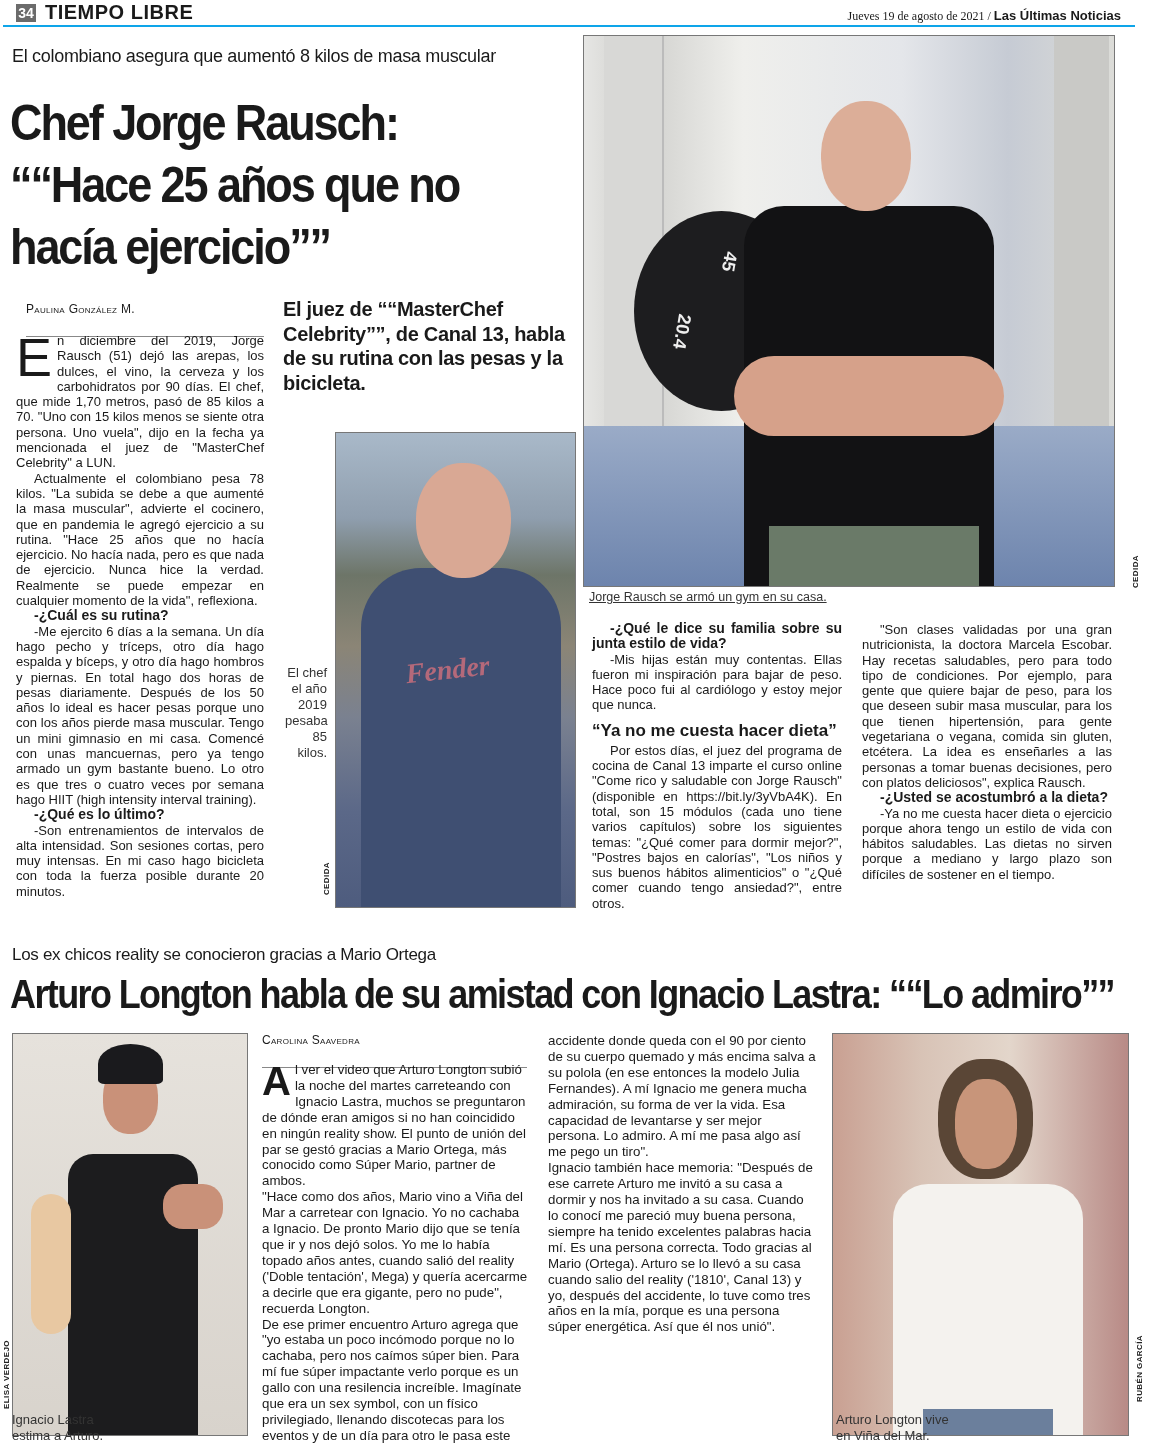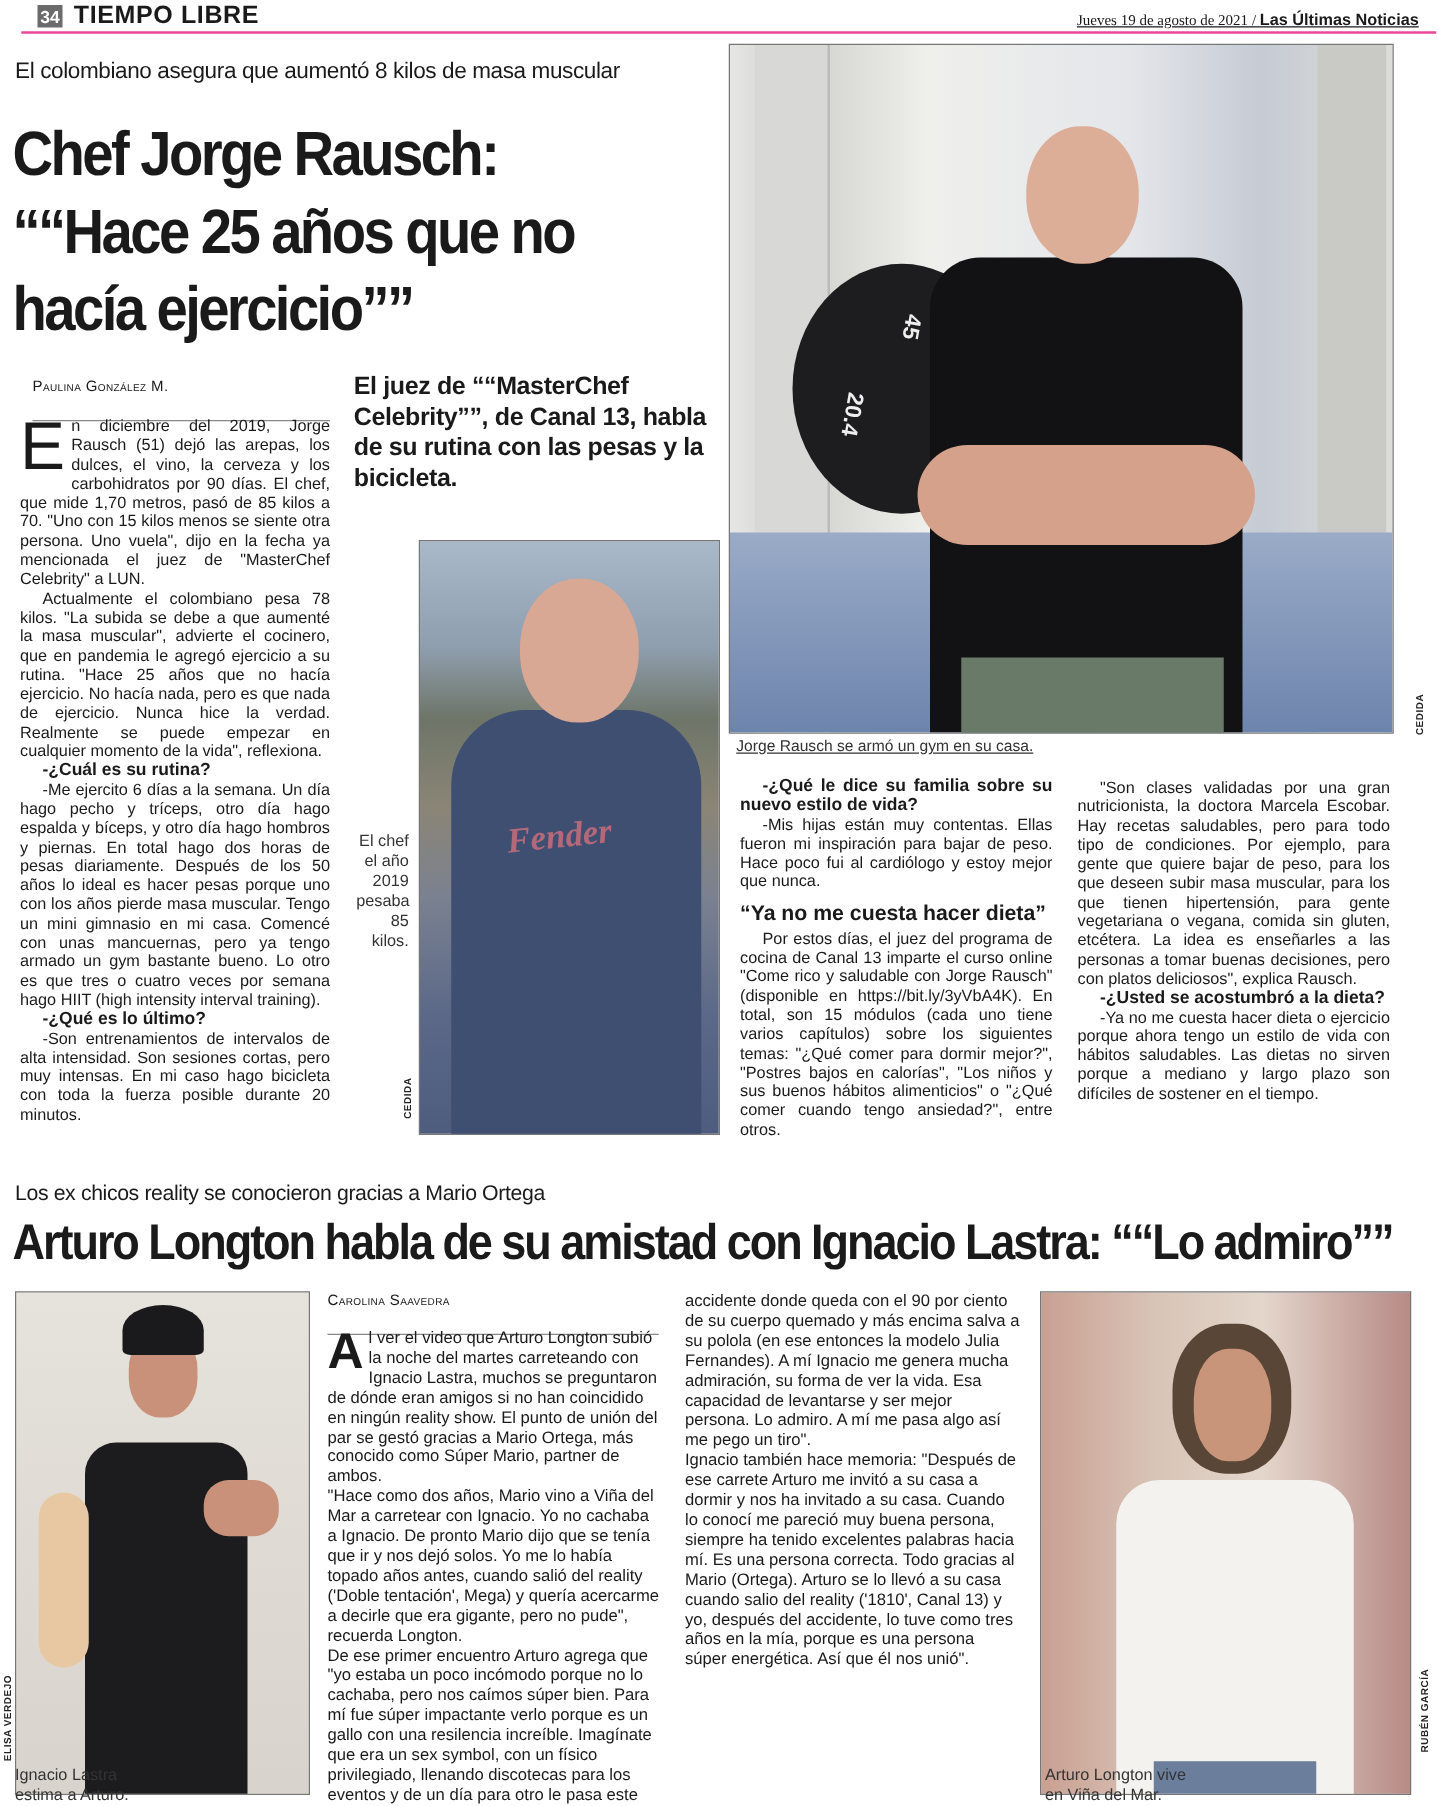--- a/index.html
+++ b/index.html
@@ -1,23 +1,23 @@
 <!DOCTYPE html>
 <html><head>
 <meta charset="utf-8">
 <style>
   * { box-sizing: border-box; margin: 0; padding: 0; }
   html, body { width: 1150px; height: 1445px; background: #fff; overflow: hidden; }
   body { position: relative; font-family: "Liberation Sans", sans-serif; color: #1a1a1a; }
 
   
-  .masthead { position: absolute; left: 17px; top: 0; width: 1132px; height: 27px; border-bottom: 2px solid #ec4899; }
+  .masthead { position: absolute; left: 3px; top: 0; width: 1132px; height: 27px; border-bottom: 2px solid #0ea5e9; }
   .page-num { position: absolute; left: 13px; top: 4px; width: 20px; height: 18px; background: #6b6b6b; color: #fff; font: bold 14px "Liberation Sans", sans-serif; text-align: center; line-height: 18px; }
   .section { position: absolute; left: 42px; top: 1px; font: 900 20px "Liberation Sans", sans-serif; letter-spacing: 0.5px; text-align: center; }
-  .dateline { position: absolute; right: 14px; top: 8px; font: 12px "Liberation Serif", serif; text-decoration: underline; }
+  .dateline { position: absolute; right: 14px; top: 8px; font: 12px "Liberation Serif", serif; }
   .dateline b { font-family: "Liberation Sans", sans-serif; font-weight: bold; font-size: 13px; }
 
   
   .kicker { position: absolute; left: 12px; top: 46px; font: 18px "Liberation Sans", sans-serif; letter-spacing: -0.3px; }
   .headline { position: absolute; left: 10px; top: 92px; width: 570px; font: bold 50px/62px "Liberation Sans", sans-serif; letter-spacing: -2.3px; transform: scaleX(0.9); transform-origin: left top; }
   .byline { position: absolute; font: 12px "Liberation Sans", sans-serif; letter-spacing: 0.3px; border-bottom: 1px solid #888; padding-bottom: 20px; font-variant: small-caps; }
   .byline1 { left: 26px; top: 302px; width: 238px; }
 
   .body-col { position: absolute; font: 13px/15.3px "Liberation Sans", sans-serif; text-align: justify; hyphens: manual; }
   .body-col p { text-indent: 18px; }
@@ -126,21 +126,21 @@
   </div>
   <div class="tank"></div>
   <div class="head"></div>
   <div class="arms"></div>
   <div class="shorts"></div>
 </div>
 <div class="cap-under" style="left:589px; top:590px;text-decoration:underline;">Jorge Rausch se armó un gym en su casa.</div>
 <div class="credit-v" style="left:1131px; top:555px;">CEDIDA</div>
 
 <div class="body-col col2">
-  <p class="q">-¿Qué le dice su familia sobre su nuevo estilo de vida?</p>
+  <p class="q">-¿Qué le dice su familia sobre su junta estilo de vida?</p>
   <p>-Mis hijas están muy contentas. Ellas fueron mi inspiración para bajar de peso. Hace poco fui al cardiólogo y estoy mejor que nunca.</p>
   <p class="subhead">“Ya no me cuesta hacer dieta”</p>
   <p>Por estos días, el juez del programa de cocina de Canal 13 imparte el curso online "Come rico y saludable con Jorge Rausch" (disponible en https://bit.ly/3yVbA4K). En total, son 15 módulos (cada uno tiene varios capítulos) sobre los siguientes temas: "¿Qué comer para dormir mejor?", "Postres bajos en calorías", "Los niños y sus buenos hábitos alimenticios" o "¿Qué comer cuando tengo ansiedad?", entre otros.</p>
 </div>
 
 <div class="body-col col3" style="top:605px;">
   <p style="visibility:hidden; height:17px; overflow:hidden;">.</p>
   <p>"Son clases validadas por una gran nutricionista, la doctora Marcela Escobar. Hay recetas saludables, pero para todo tipo de condiciones. Por ejemplo, para gente que quiere bajar de peso, para los que deseen subir masa muscular, para los que tienen hipertensión, para gente vegetariana o vegana, comida sin gluten, etcétera. La idea es enseñarles a las personas a tomar buenas decisiones, pero con platos deliciosos", explica Rausch.</p>
   <p class="q">-¿Usted se acostumbró a la dieta?</p>
   <p>-Ya no me cuesta hacer dieta o ejercicio porque ahora tengo un estilo de vida con hábitos saludables. Las dietas no sirven porque a mediano y largo plazo son difíciles de sostener en el tiempo.</p>

